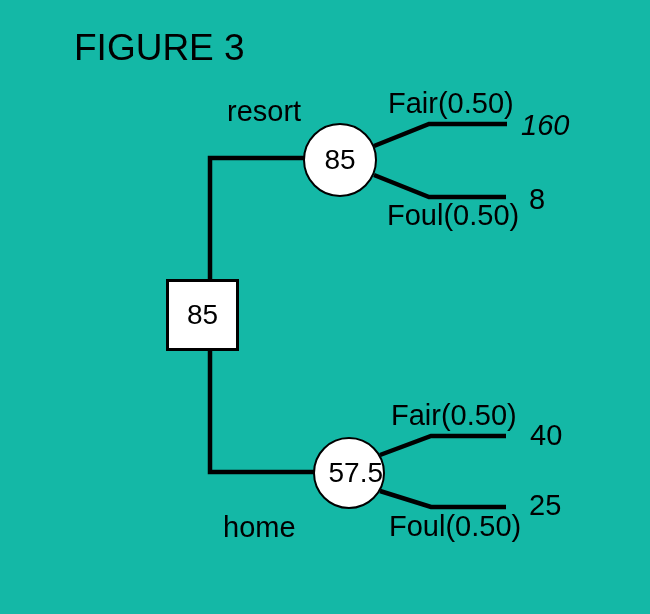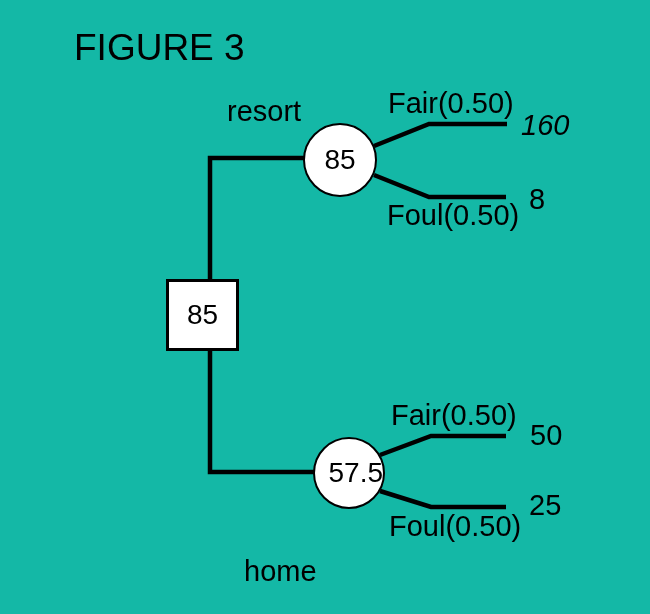--- a/index.html
+++ b/index.html
@@ -74,21 +74,21 @@
     height: 72px;
     justify-content: flex-end;
   }
   .lbl {
     position: absolute;
     font-size: 29px;
     line-height: 1.1;
     white-space: nowrap;
   }
   .lbl.resort-label  { left: 227px; top: 96px; }
-  .lbl.home-label    { left: 244px; top: 512px; margin-top: 44px; }
+  .lbl.home-label    { left: 223px; top: 512px; }
   .lbl.fair-resort   { left: 388px; top: 88px; }
   .lbl.foul-resort   { left: 387px; top: 200px; }
   .lbl.payoff-160    { left: 521px; top: 110px; font-style: italic; }
   .lbl.payoff-10     { left: 529px; top: 184px; }
   .lbl.fair-home     { left: 391px; top: 400px; }
   .lbl.foul-home     { left: 389px; top: 511px; }
   .lbl.payoff-70     { left: 530px; top: 420px; }
   .lbl.payoff-45     { left: 529px; top: 490px; }
 </style>
 </head>
@@ -122,17 +122,17 @@
   <div class="lbl foul-resort">Foul(0.50)</div>
   <div class="lbl payoff-10">8</div>
 
   <div class="lbl home-label">home</div>
 
   <div class="chance-node home">
     <span>57.5</span>
   </div>
 
   <div class="lbl fair-home">Fair(0.50)</div>
-  <div class="lbl payoff-70">50</div>
+  <div class="lbl payoff-70">40</div>
   <div class="lbl foul-home">Foul(0.50)</div>
   <div class="lbl payoff-45">25</div>
 
 </div>
 
 </body></html>

